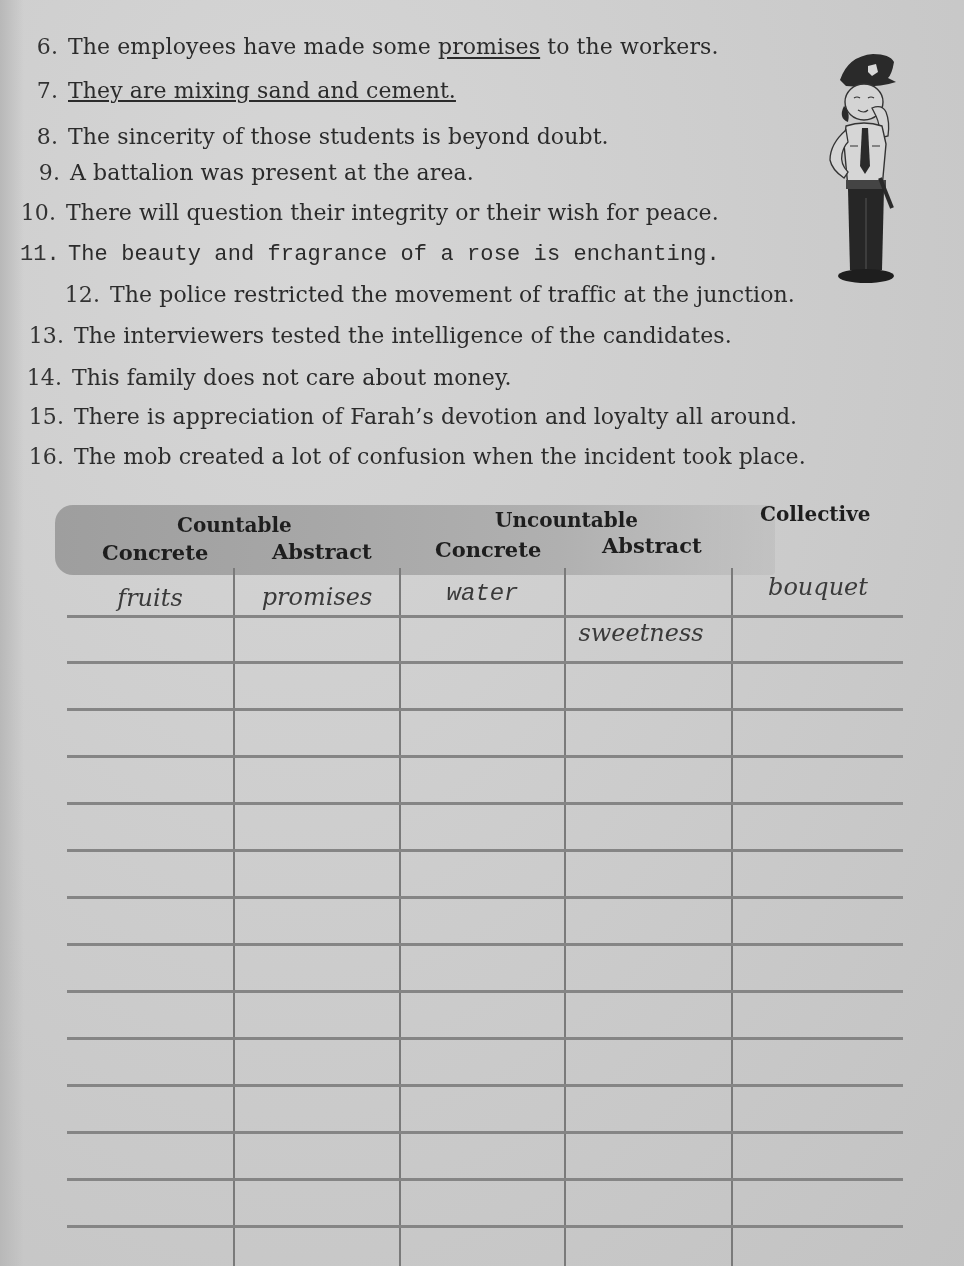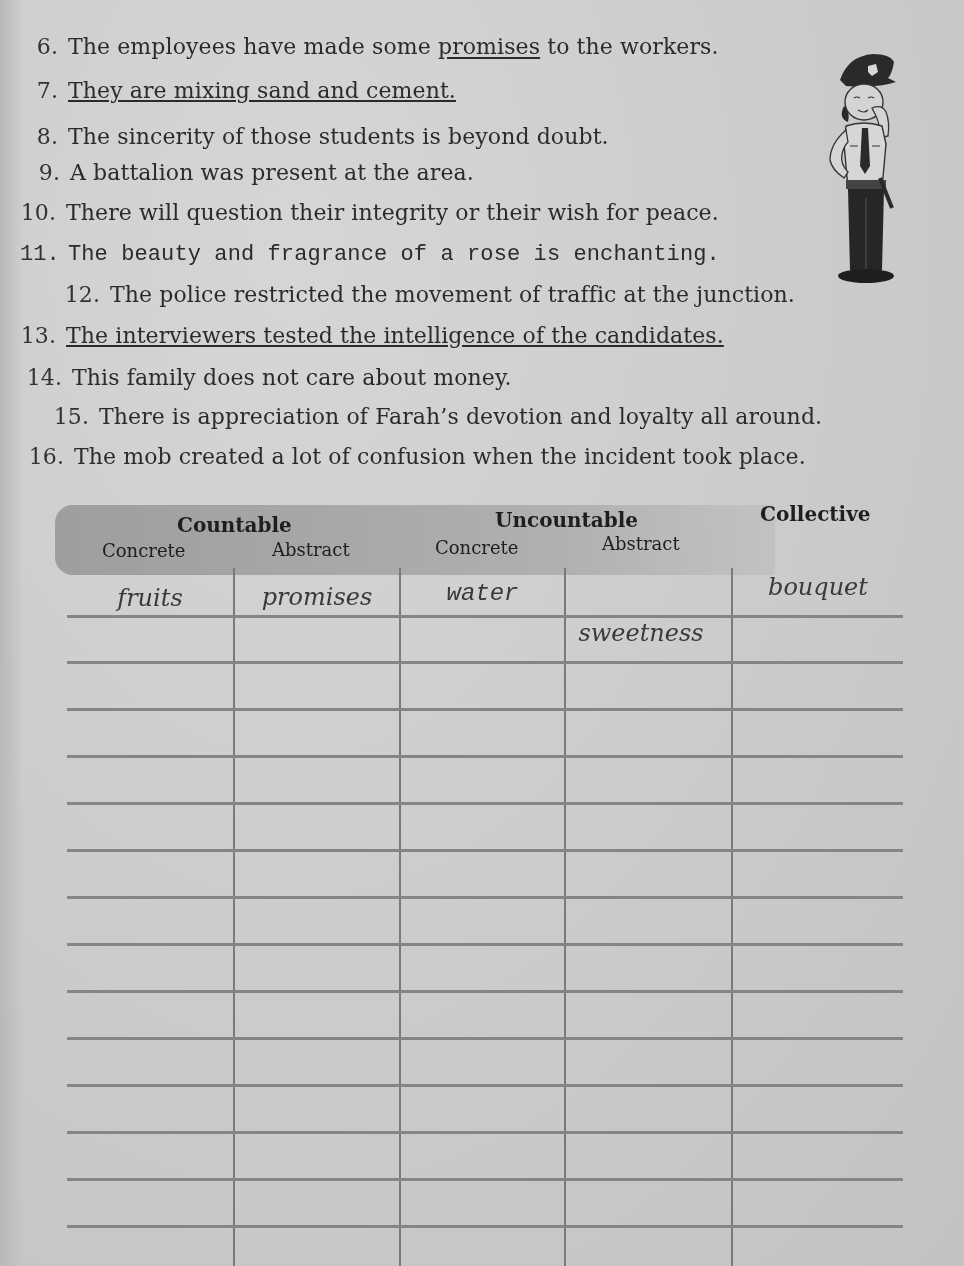--- a/index.html
+++ b/index.html
@@ -77,22 +77,22 @@
     .group-head {
       position: absolute;
       font-size: 20px;
       font-weight: bold;
       color: #1e1e1e;
       white-space: nowrap;
       text-align: center;
     }
     .sub-head {
       position: absolute;
-      font-size: 18px;
-      font-weight: normal;
+      font-size: 21px;
+      font-weight: bold;
       color: #1e1e1e;
       white-space: nowrap;
     }
     .grid {
       position: absolute;
       left: 12px;
       top: 68px;
       width: 836px;
       height: 698px;
     }
@@ -140,27 +140,27 @@
     </div>
     <div class="sentence" style="left:18px; top:200px;">
       <span class="num">10.</span><span>There will question their integrity or their wish for peace.</span>
     </div>
     <div class="sentence" style="left:20px; top:242px;font-family:Liberation Mono, monospace;">
       <span class="num">11.</span><span>The beauty and fragrance of a rose is enchanting.</span>
     </div>
     <div class="sentence" style="left:20px; top:282px;margin-left:42px;">
       <span class="num">12.</span><span>The police restricted the movement of traffic at the junction.</span>
     </div>
-    <div class="sentence" style="left:18px; top:323px;text-decoration:underline;">
+    <div class="sentence" style="left:26px; top:323px;">
       <span class="num">13.</span><span>The interviewers tested the intelligence of the candidates.</span>
     </div>
     <div class="sentence" style="left:24px; top:365px;">
       <span class="num">14.</span><span>This family does not care about money.</span>
     </div>
-    <div class="sentence" style="left:26px; top:404px;margin-left:25px;">
+    <div class="sentence" style="left:26px; top:404px;">
       <span class="num">15.</span><span>There is appreciation of Farah’s devotion and loyalty all around.</span>
     </div>
     <div class="sentence" style="left:26px; top:444px;">
       <span class="num">16.</span><span>The mob created a lot of confusion when the incident took place.</span>
     </div>
   </div>
 
   <div class="illustration">
     <svg width="110" height="240" viewBox="0 0 110 240" xmlns="http://www.w3.org/2000/svg">
 

